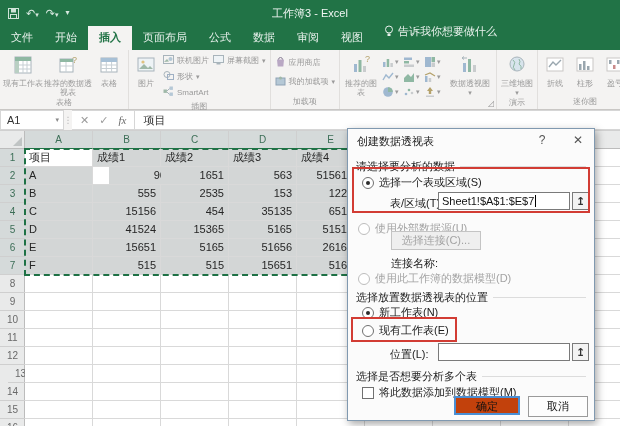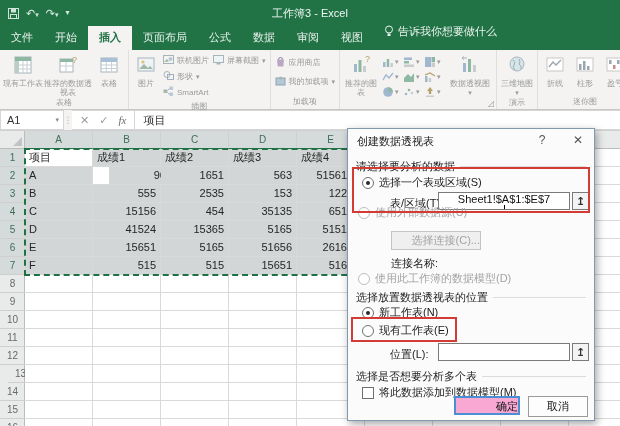--- a/index.html
+++ b/index.html
@@ -72,24 +72,24 @@
   .d-sec .rule { flex:1; height:1px; background:#dcdcdc; }
   .radio { position:absolute; display:flex; align-items:center; gap:5px; }
   .rb { width:12px; height:12px; border:1px solid #707070; border-radius:50%; background:#fff; position:relative; flex:0 0 12px; }
   .rb.on:after { content:""; position:absolute; left:3px; top:3px; width:4px; height:4px; border-radius:50%; background:#2b2b2b; }
   .rb.dis { border-color:#bdbdbd; }
   .dis { color:#a3a3a3; }
   .d-inlabel { position:absolute; color:#222; }
   .d-input { position:absolute; height:18px; background:#fff; border:1px solid #7a7a7a; display:flex; align-items:center; padding:0 3px; font-size:11px; color:#111; overflow:hidden; white-space:nowrap; }
   .d-input .cursorbar { width:1px; height:12px; background:#000; margin-left:1px; }
   .d-upbtn { position:absolute; width:17px; height:18px; background:#f3f3f3; border:1px solid #7a7a7a; display:flex; align-items:center; justify-content:center; font-size:11px; color:#333; font-weight:bold; }
-  .d-btn-dis { position:absolute; background:#efefef; border:1px solid #c4c4c4; color:#a3a3a3; text-align:right; line-height:17px; font-size:11px; }
+  .d-btn-dis { position:absolute; background:#efefef; border:1px solid #c4c4c4; color:#a3a3a3; text-align:center; line-height:17px; font-size:11px; }
   .chkrow { position:absolute; display:flex; align-items:center; gap:5px; color:#222; }
   .chk { width:12px; height:12px; border:1px solid #707070; background:#fff; flex:0 0 12px; }
-  .d-ok { position:absolute; left:106px; top:267px; width:66px; height:19px; background:#f9a8d4; border:2px solid #4a8fd4; text-align:right; line-height:17px; color:#111; }
+  .d-ok { position:absolute; left:106px; top:267px; width:66px; height:19px; background:#c2410c; border:2px solid #4a8fd4; text-align:center; line-height:17px; color:#111; }
   .d-cancel { position:absolute; left:180px; top:267px; width:60px; height:21px; background:#fdfdfd; border:1px solid #9a9a9a; text-align:center; line-height:19px; color:#111; }
   .redbox { position:absolute; border:2px solid #d23c34; pointer-events:none; }
   .redbox1 { left:4px; top:38px; width:238px; height:46px; }
   .redbox2 { left:3px; top:188px; width:106px; height:25px; }
 </style>
 </head>
 <body>
 
 <div class="app">
 
@@ -515,27 +515,27 @@
     <div class="d-sec" style="left:8px; top:30px;">
       <span>请选择要分析的数据</span>
         <span class="rule"></span>
     </div>
 
     <div class="radio" style="left:14px; top:46px;">
       <span class="rb on"></span>
       <span>选择一个表或区域(S)</span>
     </div>
     <div class="d-inlabel" style="left:42px; top:67px;">表/区域(T):</div>
-    <div class="d-input" style="left:90px; top:63px; width:132px;flex-direction:column;">
+    <div class="d-input" style="left:90px; top:63px; width:132px;">
       <span>Sheet1!$A$1:$E$7</span>
         <span class="cursorbar"></span>
     </div>
     <div class="d-upbtn" style="left:224px; top:63px;">↥</div>
 
-    <div class="radio dis" style="left:10px; top:76px;">
+    <div class="radio dis" style="left:10px; top:92px;">
       <span class="rb dis"></span>
       <span>使用外部数据源(U)</span>
     </div>
     <div class="d-btn-dis" style="left:43px; top:102px; width:90px; height:19px;">选择连接(C)...</div>
     <div class="d-inlabel dis" style="left:43px; top:127px;">连接名称:</div>
     <div class="radio dis" style="left:10px; top:142px;">
       <span class="rb dis"></span>
       <span>使用此工作簿的数据模型(D)</span>
     </div>
 

